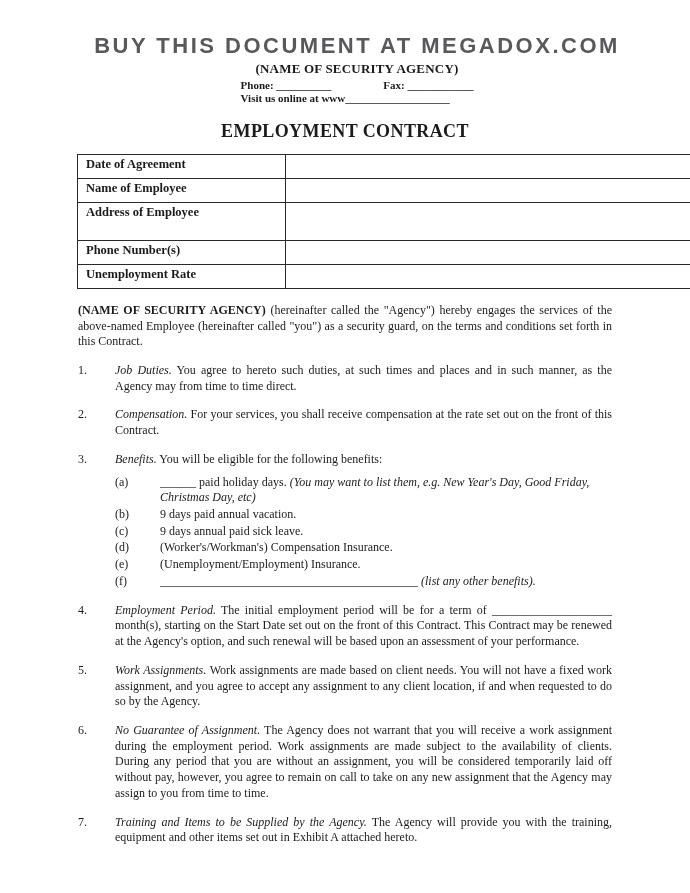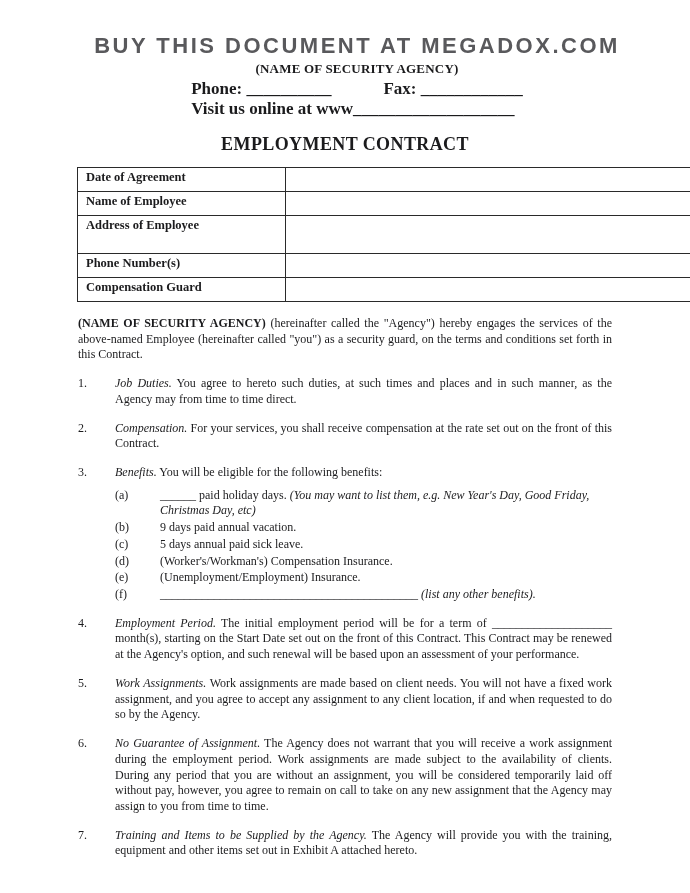--- a/index.html
+++ b/index.html
@@ -9,21 +9,21 @@
     color:#1b1b1d;position:relative;overflow:hidden;box-sizing:border-box;
   }
   .header{text-align:center;padding-top:34px;padding-left:24px;}
   .banner{
     font-family:"Liberation Sans","DejaVu Sans",sans-serif;
     font-weight:bold;font-size:22px;letter-spacing:2.5px;color:#59595c;
     line-height:1.1;
   }
   .agency-line{font-weight:bold;font-size:13px;margin-top:3px;letter-spacing:.2px;}
   .address-line{font-weight:bold;font-size:11.5px;margin-top:1px;}
-  .contact-block{display:inline-block;text-align:left;font-weight:bold;font-size:17px;margin-top:2px;line-height:1.18;}
+  .contact-block{display:inline-block;text-align:left;font-weight:bold;font-size:11px;margin-top:2px;line-height:1.18;}
   .contact-block .fax-gap{display:inline-block;width:52px;}
   .title-block{text-align:center;margin-top:15px;}
   .doc-title{font-weight:bold;font-size:18px;letter-spacing:.4px;line-height:1.15;}
   .doc-subtitle{font-weight:bold;font-size:14.5px;font-variant:small-caps;letter-spacing:.6px;line-height:1.15;}
   table.details{
     border-collapse:collapse;margin:12px 0 0 77px;width:640px;
     table-layout:fixed;
   }
   table.details,table.details td{border:1.6px solid #2a2a2a;}
   table.details td{padding:2px 8px 2px 8px;vertical-align:top;font-size:12.5px;}
@@ -71,21 +71,21 @@
       </tr>
       <tr class="h-tall">
         <td class="lbl">Address of Employee</td>
         <td class="val"></td>
       </tr>
       <tr class="h-norm">
         <td class="lbl">Phone Number(s)</td>
         <td class="val"></td>
       </tr>
       <tr class="h-norm">
-        <td class="lbl">Compensation Guard</td>
+        <td class="lbl">Unemployment Rate</td>
         <td class="val"></td>
       </tr>
     </tbody>
   </table>
 
   <div class="content">
 
     <p class="intro"><b>(NAME OF SECURITY AGENCY)</b><span> (hereinafter called the "Agency") hereby engages the services of the above-named Employee (hereinafter called "you") as a security guard, on the terms and conditions set forth in this Contract.</span></p>
 
     <div class="clause">
@@ -106,21 +106,21 @@
           <div class="subitem">
             <div class="sub-letter">(a)</div>
             <div class="sub-text"><span>______ paid holiday days. </span><span class="it">(You may want to list them, e.g. New Year's Day, Good Friday, Christmas Day, etc)</span></div>
           </div>
           <div class="subitem">
             <div class="sub-letter">(b)</div>
             <div class="sub-text"><span>9 days paid annual vacation.</span><span class="it"></span></div>
           </div>
           <div class="subitem">
             <div class="sub-letter">(c)</div>
-            <div class="sub-text"><span>5 days annual paid sick leave.</span><span class="it"></span></div>
+            <div class="sub-text"><span>9 days annual paid sick leave.</span><span class="it"></span></div>
           </div>
           <div class="subitem">
             <div class="sub-letter">(d)</div>
             <div class="sub-text"><span>(Worker's/Workman's) Compensation Insurance.</span><span class="it"></span></div>
           </div>
           <div class="subitem">
             <div class="sub-letter">(e)</div>
             <div class="sub-text"><span>(Unemployment/Employment) Insurance.</span><span class="it"></span></div>
           </div>
           <div class="subitem">

